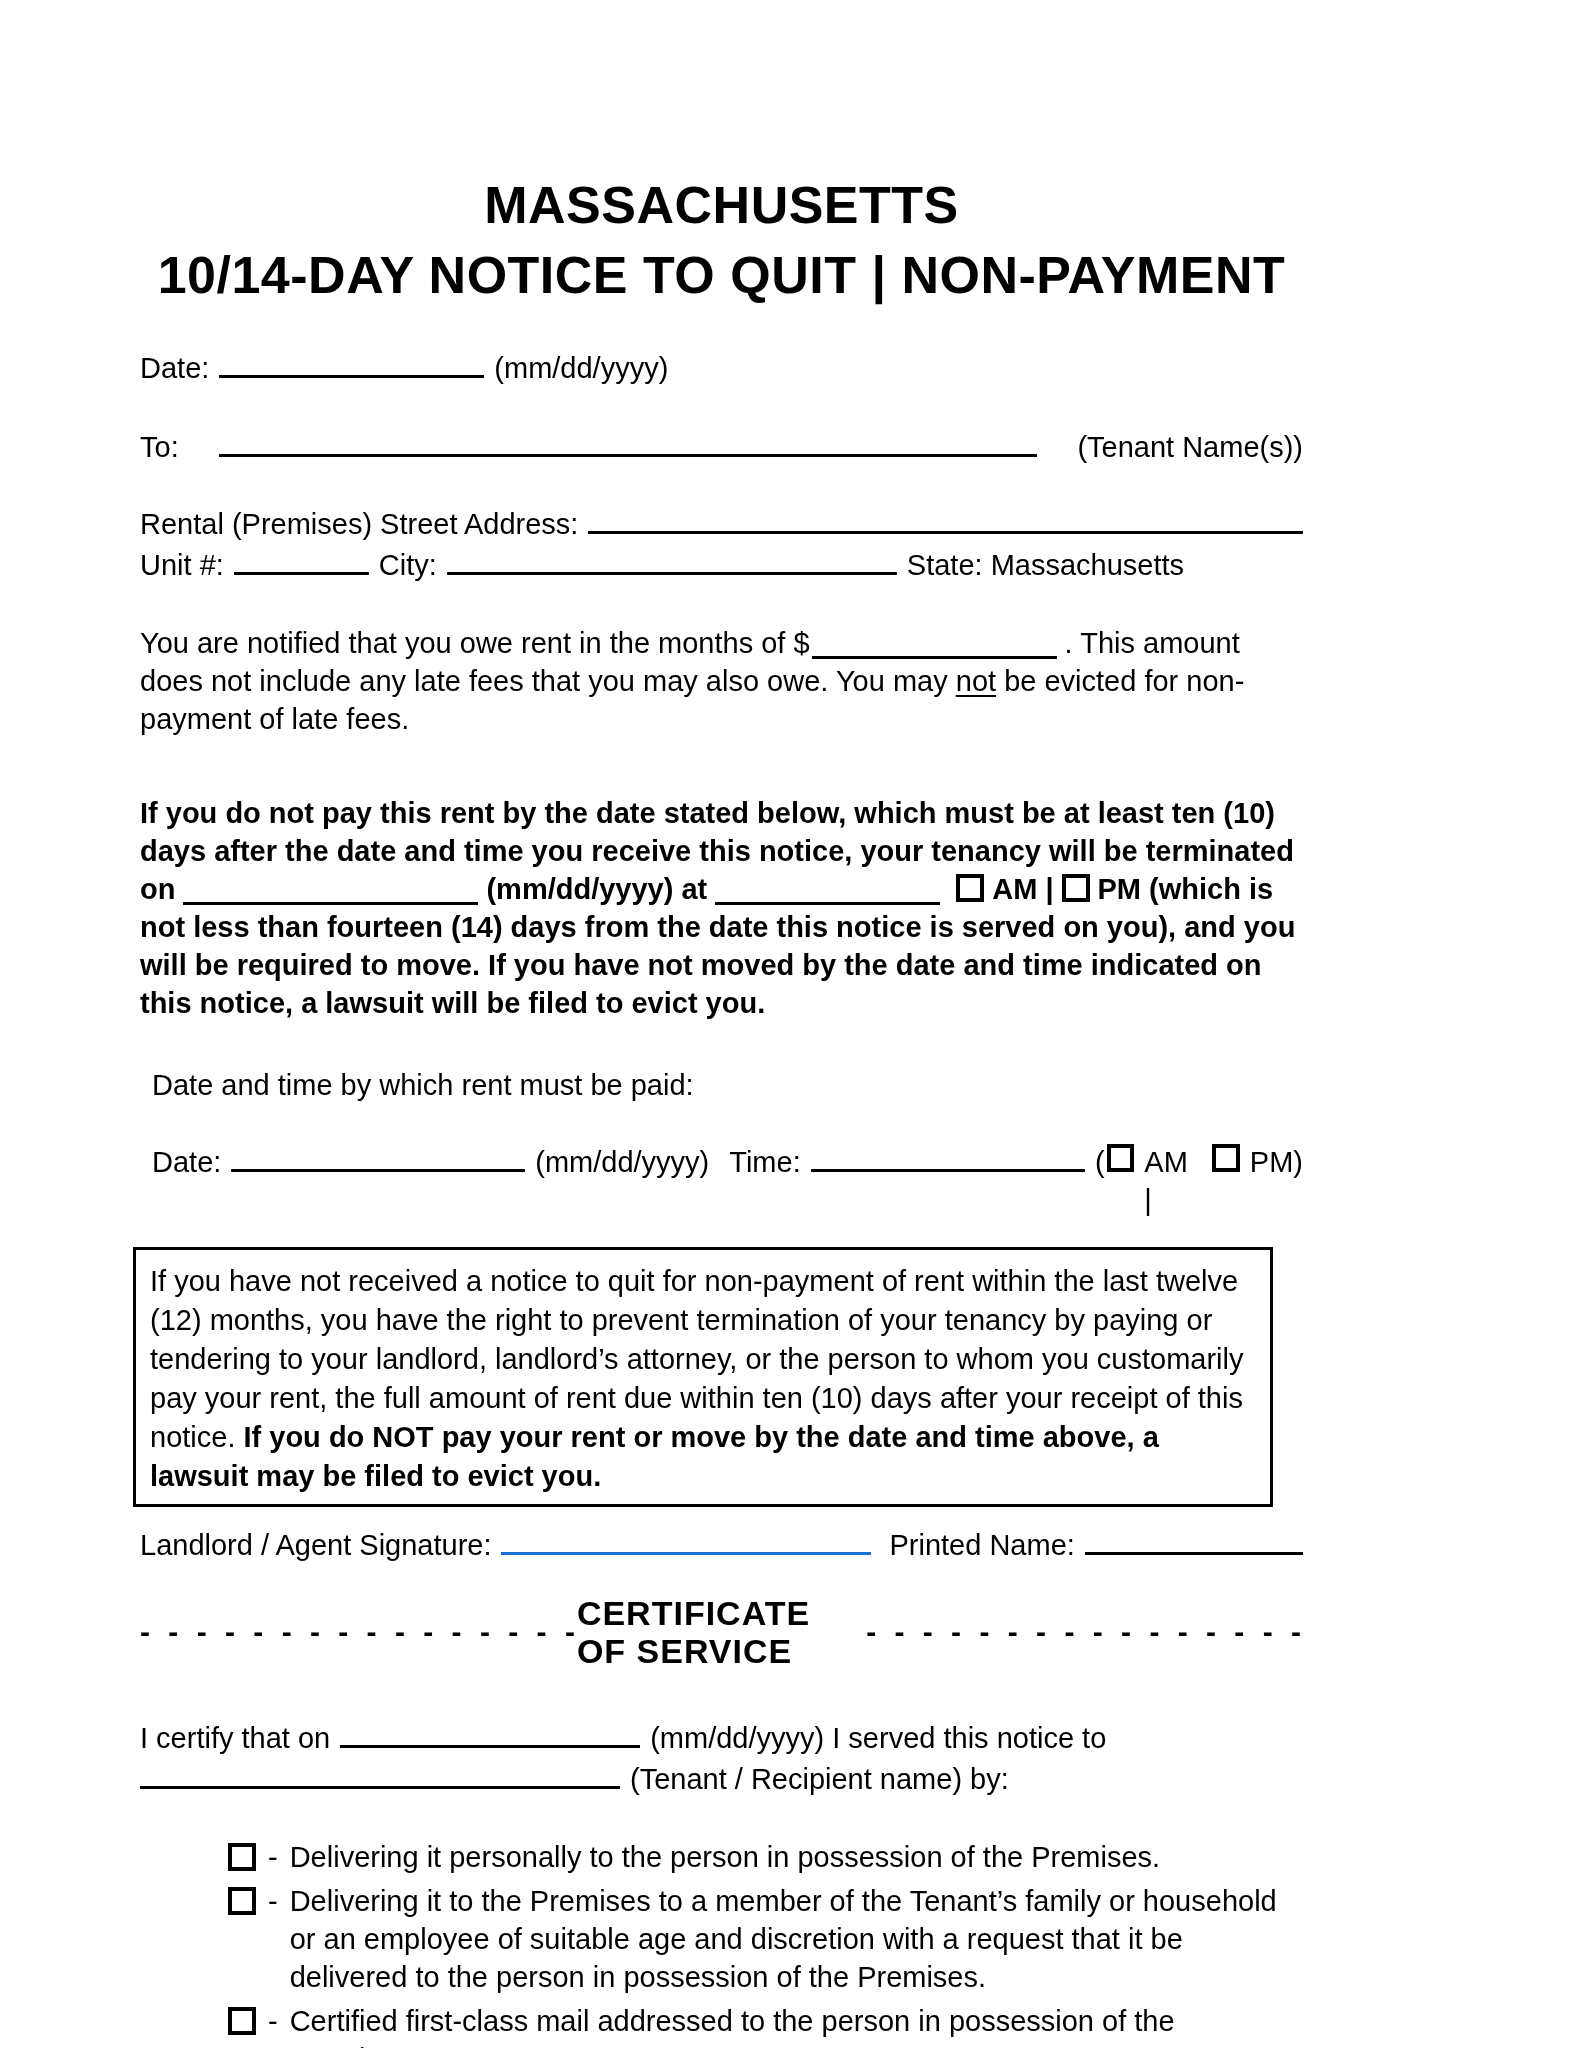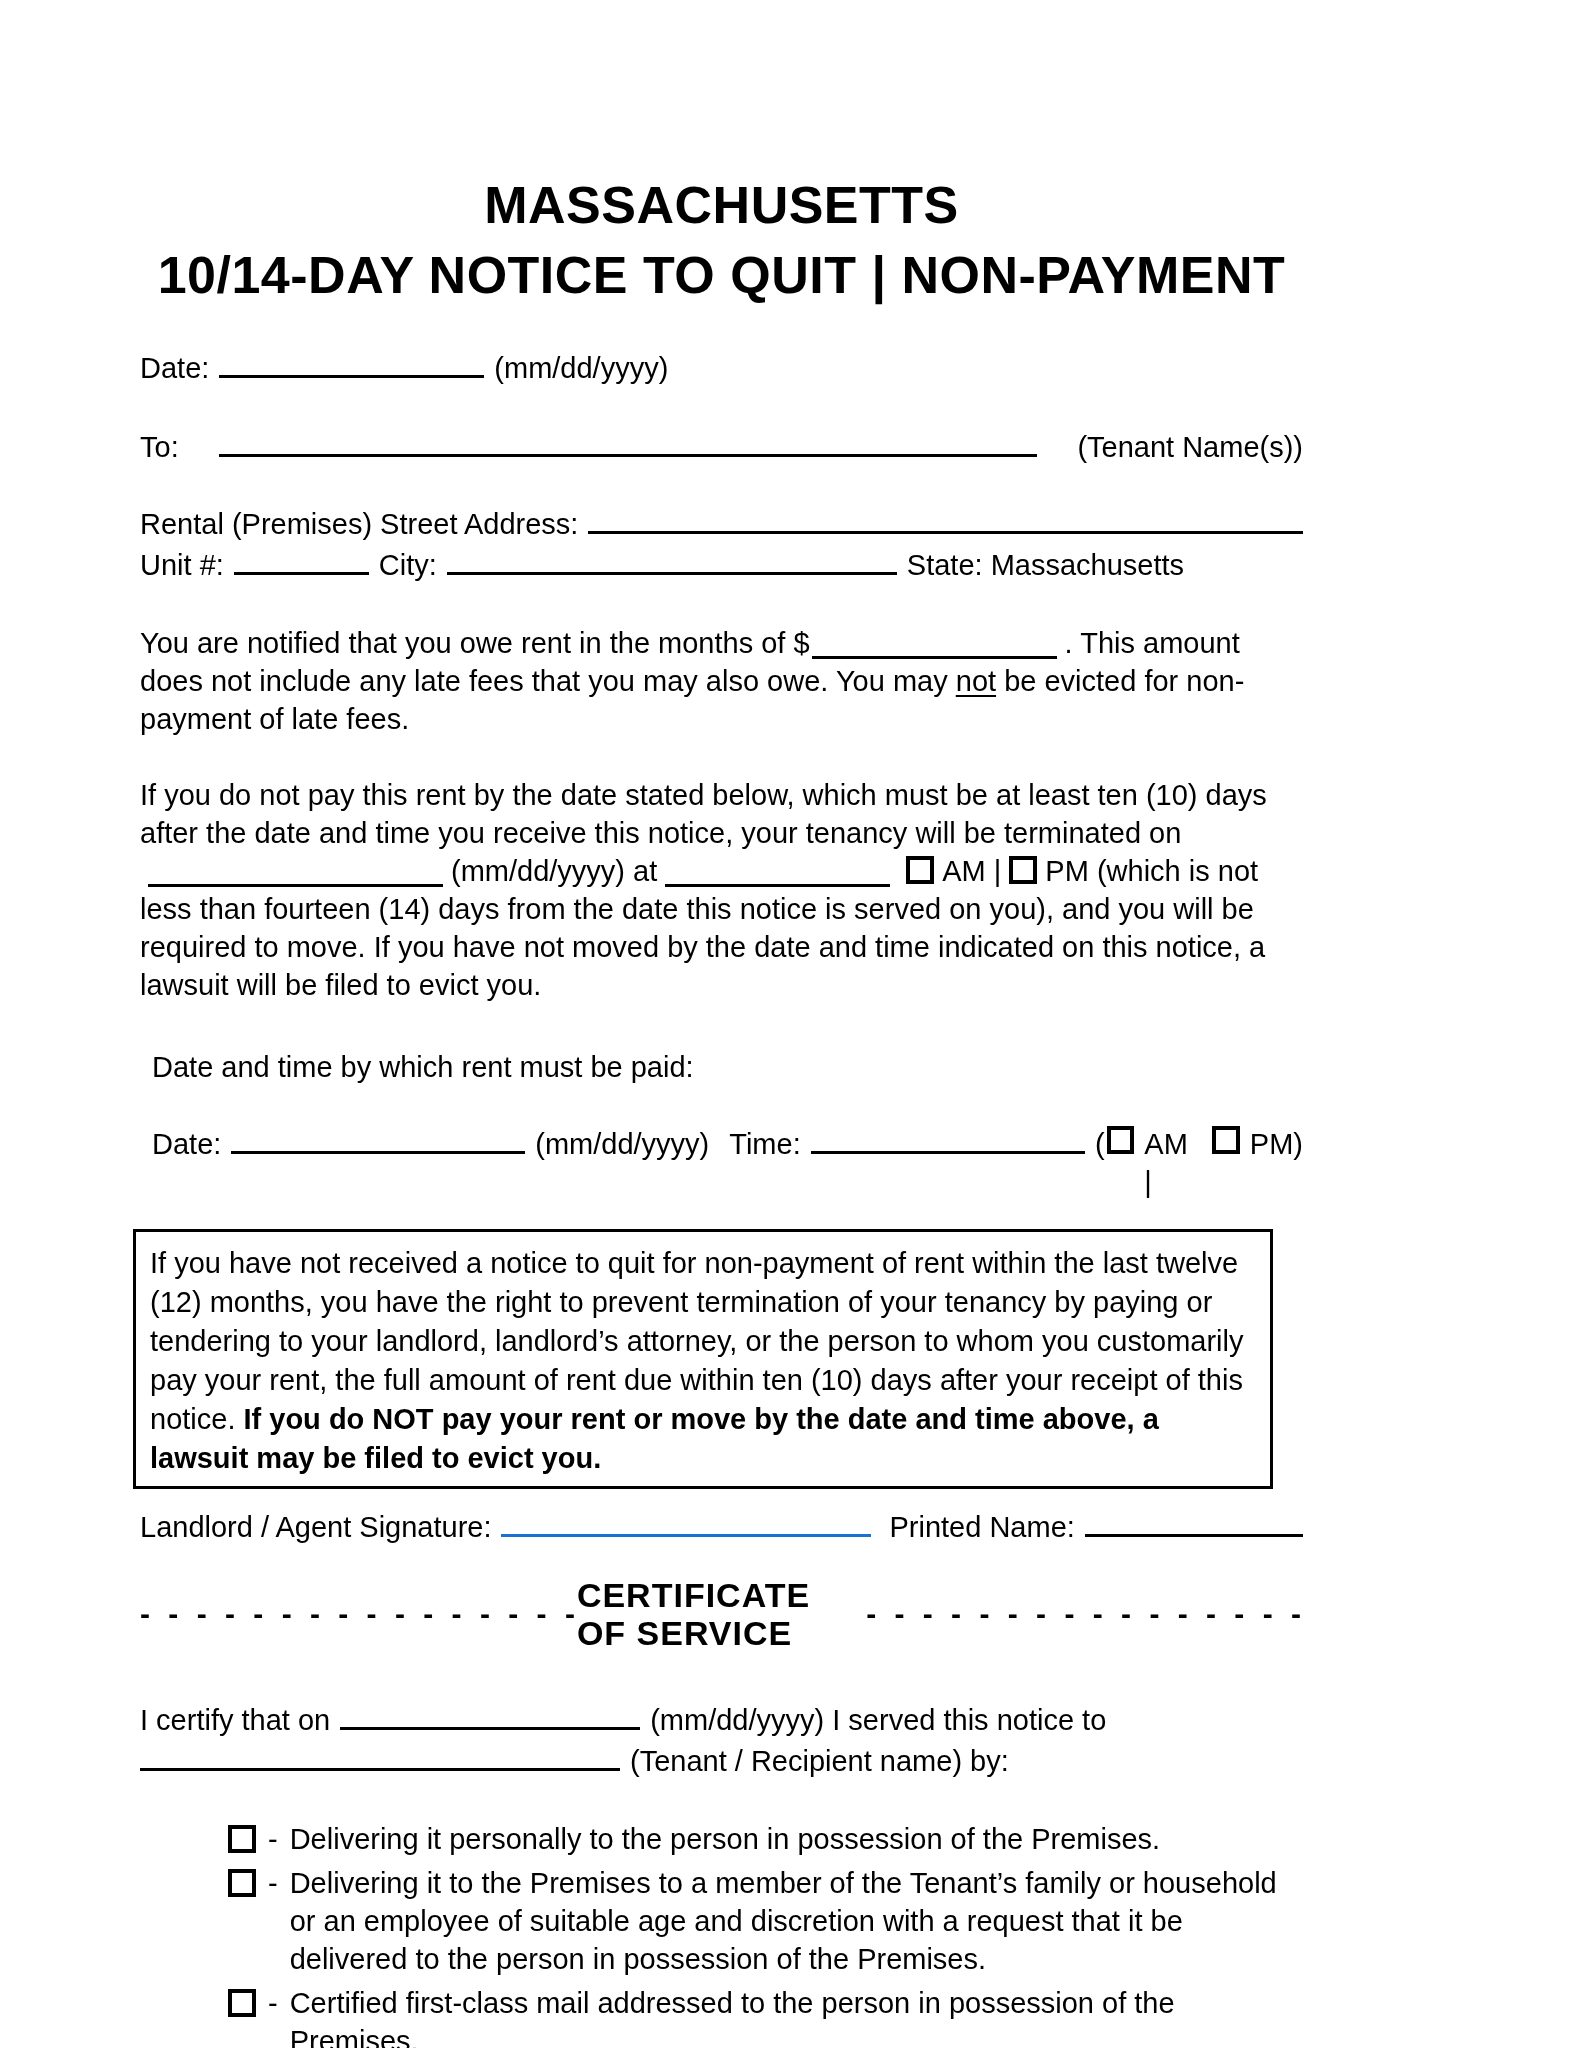--- a/index.html
+++ b/index.html
@@ -27,21 +27,21 @@
   .cb {
     display:inline-block; width:20px; height:20px;
     border:4px solid #000; background:#fff;
     margin-bottom:-3px;
   }
   .cb.inline { margin:0 8px -3px 8px; }
   .date-row { margin-top:36px; }
   .to-row { margin-top:38px;gap:40px; }
   .rental-row { margin-top:36px; }
   .para1 { margin-top:40px; }
-  .para2 { margin-top:38px; }
+  .para2 { margin-top:56px;font-weight:bold; }
   .u { text-decoration:underline; text-decoration-thickness:2px; text-underline-offset:4px; }
   .paid-heading { margin:44px 0 0 0; padding-left:12px; font-size:29px; font-weight:normal; }
   .paid-row { margin-top:36px; padding-left:12px; }
   .notice-box {
     margin:28px 30px 15px -7px;
     border:3px solid #000;
     padding:12px 16px 8px 14px;
     line-height:39px;
   }
   .bold { font-weight:bold; }

